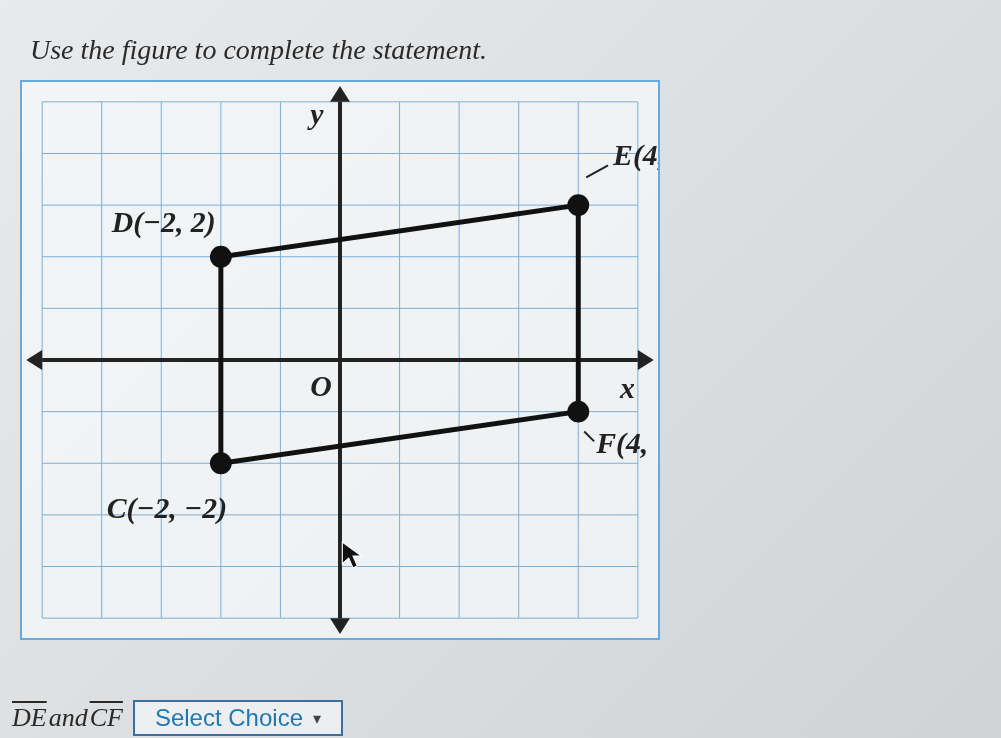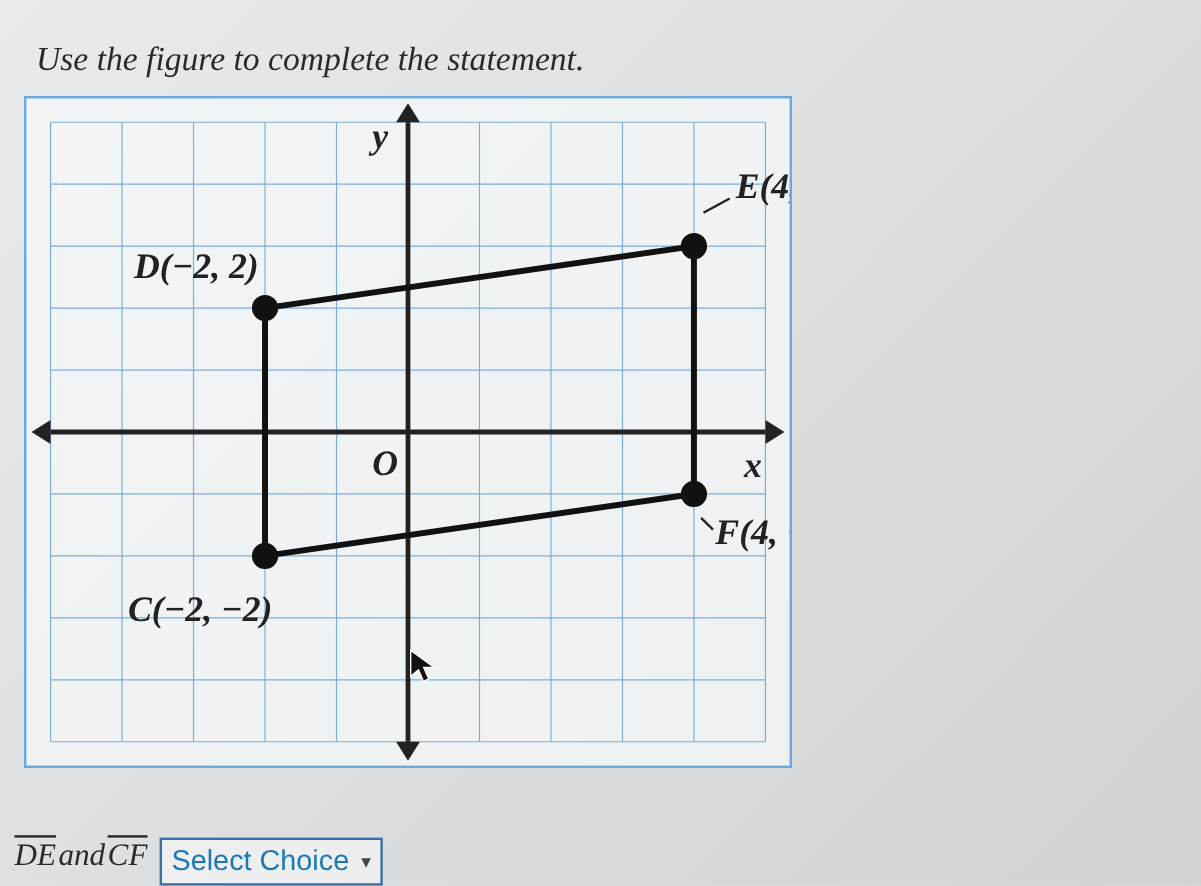--- a/index.html
+++ b/index.html
@@ -41,36 +41,37 @@
     height: 100%;
     display: block;
   }
   .bottom-row {
     position: absolute;
     left: 0;
     top: 698px;
     width: 792px;
     height: 40px;
     display: flex;
+    align-items: center;
     font-size: 26px;
     color: #2a2a2a;
     font-family: Georgia, 'Times New Roman', serif;
     font-style: italic;
     padding-left: 10px;
   }
   .seg-overline {
     text-decoration: overline;
     font-style: italic;
     padding: 0 2px;
   }
   .select-box {
     display: inline-flex;
     align-items: center;
     border: 2px solid #3b6fa0;
-    padding: 2px 8px;
+    padding: 2px 20px;
     margin: 0 8px;
     color: #1d79b5;
     font-family: Arial, Helvetica, sans-serif;
     font-style: normal;
     font-size: 24px;
     background: rgba(255,255,255,0.5);
   }
   .select-box .chev { margin-left: 10px; font-size: 16px; color: #444; }
   .cursor {
     position: absolute;

